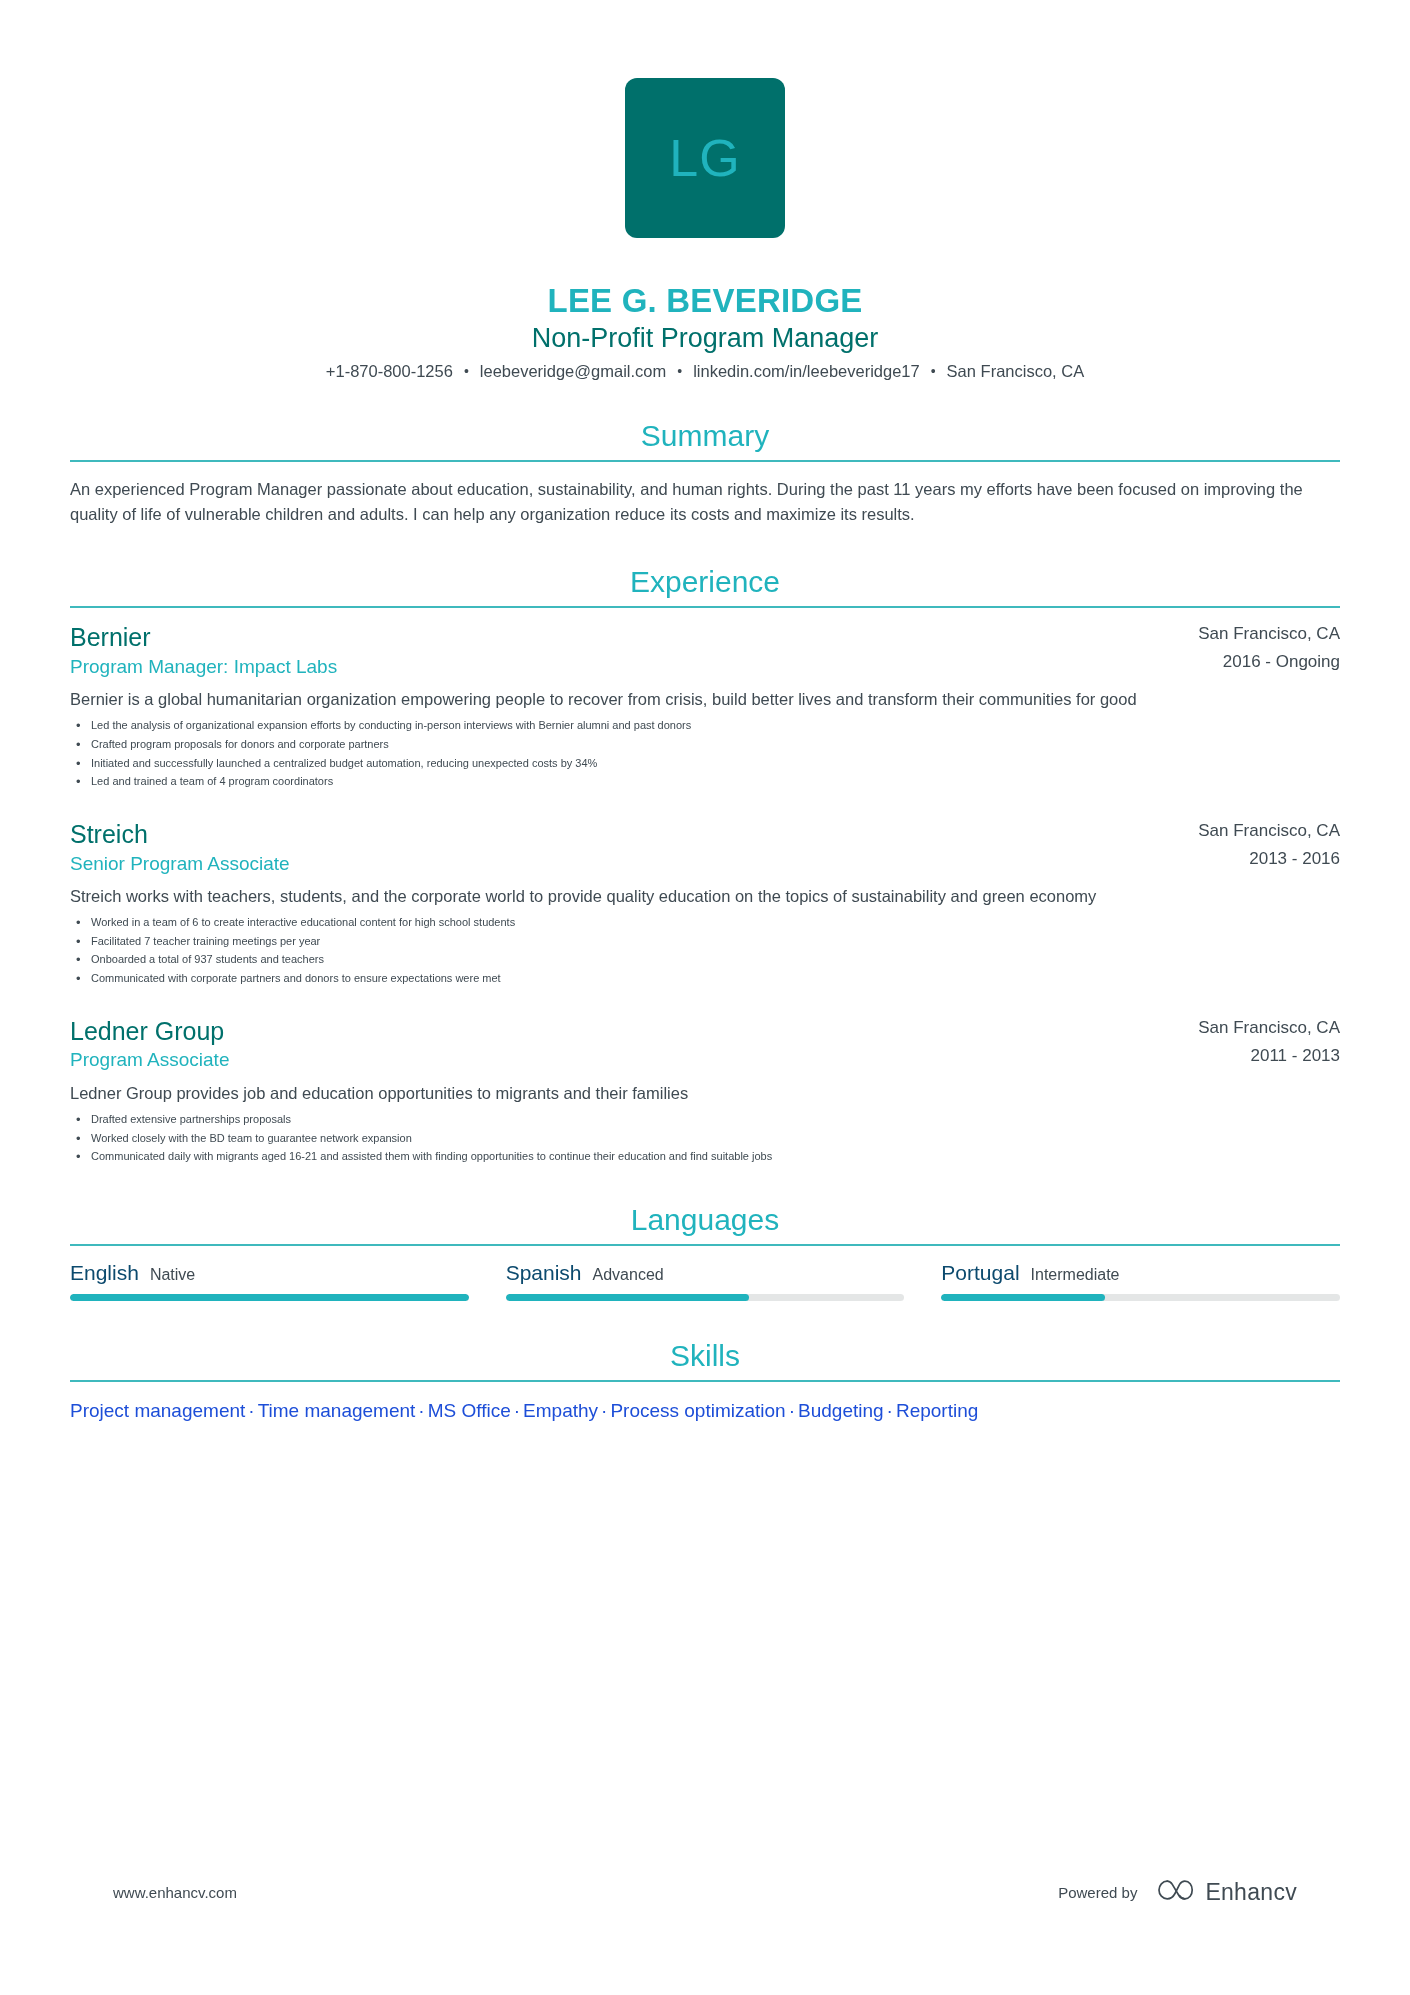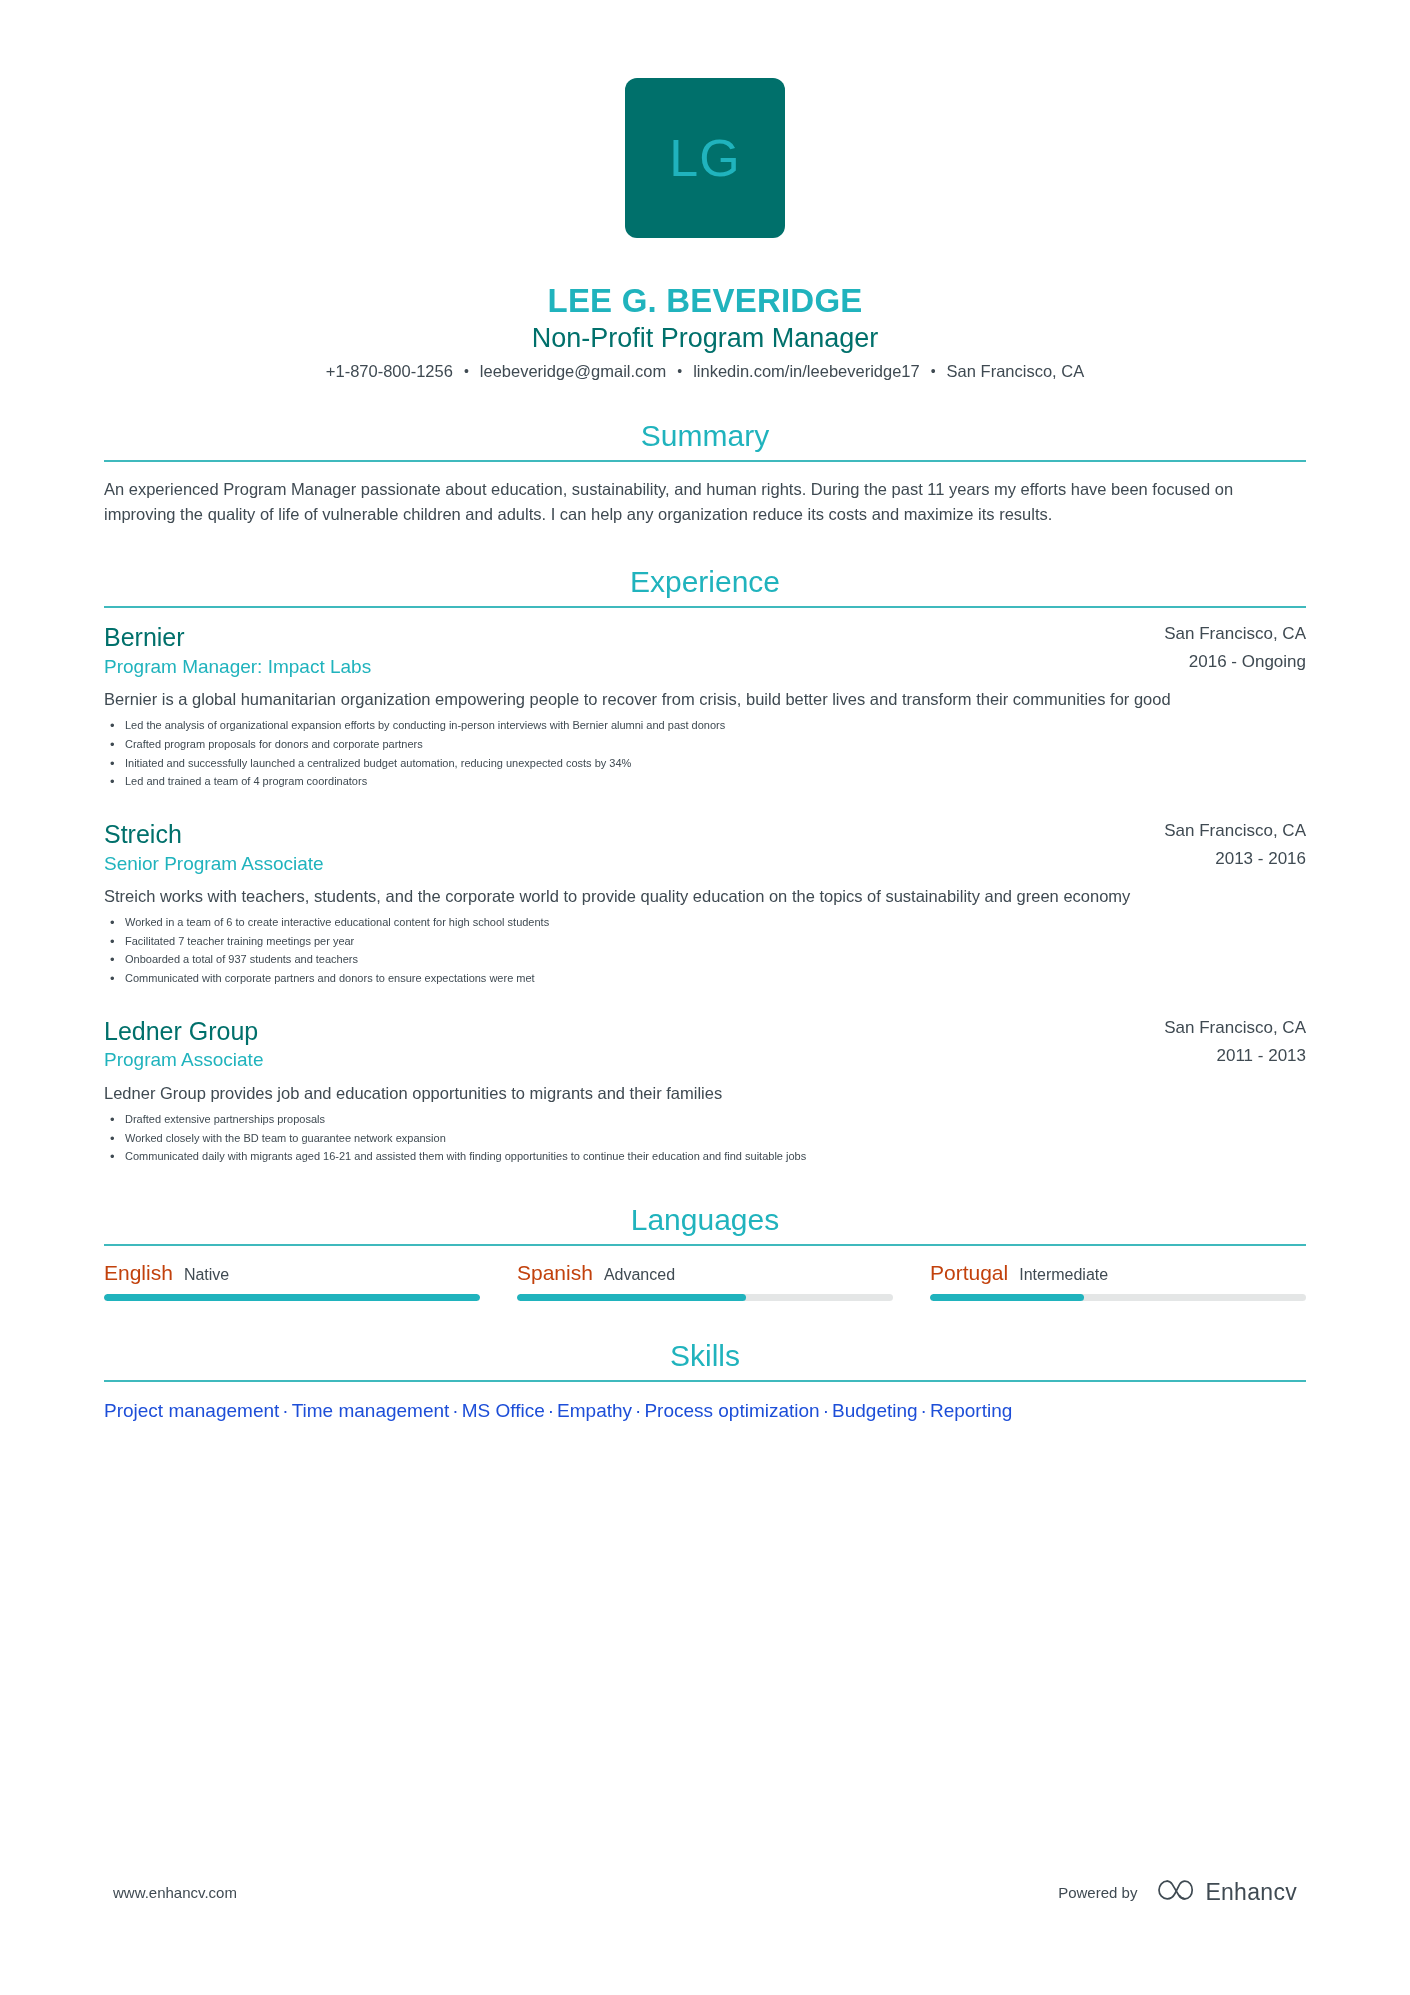--- a/index.html
+++ b/index.html
@@ -10,21 +10,21 @@
   body {
     font-family: "Liberation Sans", sans-serif;
     color: #3f4a52;
     -webkit-font-smoothing: antialiased;
   }
   .page {
     position: relative;
     width: 1410px;
     min-height: 1995px;
     background: #ffffff;
-    padding: 0 104px;
+    padding: 0 70px;
   }
 
   
   .header { text-align: center; padding-top: 78px; }
   .avatar {
     width: 160px; height: 160px;
     border-radius: 12px;
     background: #00706b;
     margin: 0 auto;
     display: flex; align-items: center; justify-content: center;
@@ -150,21 +150,21 @@
   
   .languages-grid {
     display: grid;
     grid-template-columns: repeat(3, 1fr);
     column-gap: 37px;
   }
   .lang-item { }
   .lang-head { display: flex; align-items: baseline; }
   .lang-name {
     font-size: 21px;
-    color: #c2410c;
+    color: #0c4a6e;
     font-weight: 400;
   }
   .lang-level {
     font-size: 16px;
     color: #3f4a52;
     margin-left: 11px;
   }
   .lang-bar-track {
     margin-top: 9px;
     height: 7px;

